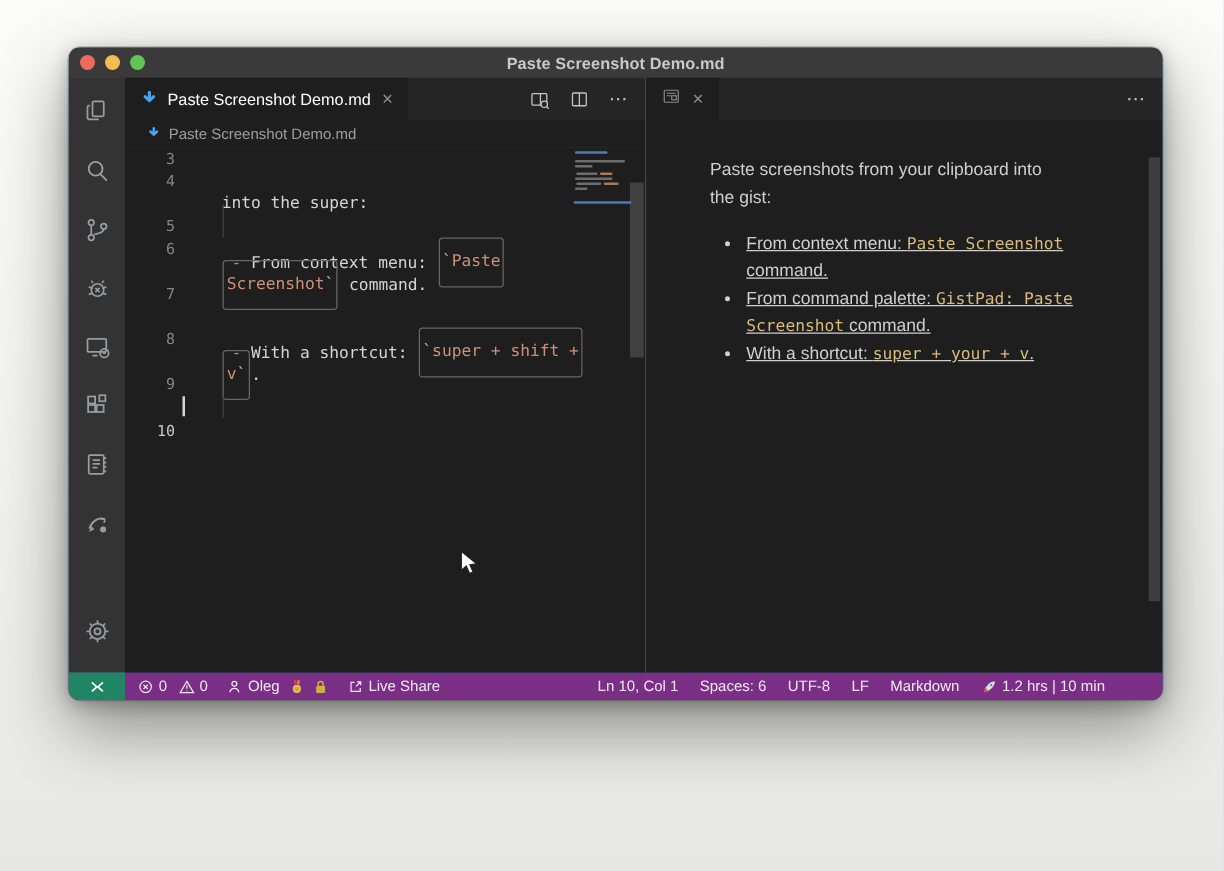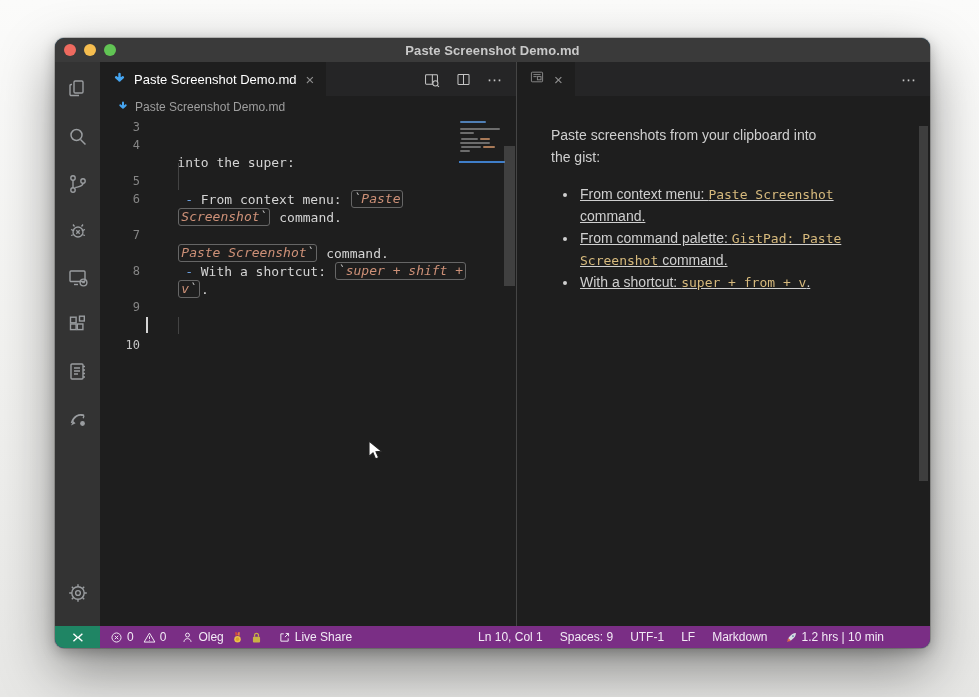--- a/index.html
+++ b/index.html
@@ -3,21 +3,21 @@
 <meta charset="utf-8">
 <style>
   html,body{margin:0;padding:0;}
   body{
     width:979px;height:697px;position:relative;overflow:hidden;
     background:linear-gradient(180deg,#fbfbfa 0%,#f1f1ef 55%,#e7e7e5 100%);
     font-family:"Liberation Sans", sans-serif;
     -webkit-font-smoothing:antialiased;
   }
   .window{
-    position:absolute;left:55px;top:38px;width:875px;height:610px;
+    position:absolute;left:55px;top:38px;width:875px;height:522px;
     border-radius:9px;overflow:hidden;display:flex;flex-direction:column;
     box-shadow:0 22px 55px rgba(0,0,0,.42),0 4px 14px rgba(0,0,0,.25),0 0 0 1px rgba(0,0,0,.18);
     background:#0c4a6e;
   }
   
   .titlebar{height:24px;background:#3a3a3a;position:relative;flex:none;
     display:flex;align-items:center;justify-content:center;}
   .traffic{position:absolute;left:9px;top:6px;display:flex;gap:8px;}
   .traffic span{width:12px;height:12px;border-radius:50%;display:block;}
   .tl-red{background:#ee6a5f;}
@@ -48,38 +48,38 @@
   .md-icon svg{width:15px;height:15px;display:block;}
   .md-icon-sm svg{width:12px;height:12px;display:block;}
   
   .editor{flex:1;background:#1e1e1e;position:relative;overflow:hidden;}
   .rows{position:absolute;left:0;top:0;right:0;}
   .crow{height:18px;display:flex;position:relative;}
   .ln{width:40px;flex:none;text-align:right;color:#858585;font:12px "DejaVu Sans Mono",monospace;line-height:18px;}
   .ln.active{color:#c6c6c6;margin-top:20px;}
   .ctext{margin-left:6px;font:13px "DejaVu Sans Mono",monospace;line-height:18px;color:#d4d4d4;white-space:pre;}
   .seg-d{color:#6a9fe0;}
-  .codebox{display:inline-block;border:1px solid #666;border-radius:3px;padding:1px 2px;margin:0 1px;line-height:14px;vertical-align:1px;font-style:italic;}
+  .codebox{display:inline-block;border:1px solid #666;border-radius:3px;padding:12px 2px;margin:0 1px;line-height:14px;vertical-align:1px;}
   .codebox .ct{color:#ce9178;}
   .codebox .tick{color:#bdbdbd;}
   .caret{position:absolute;left:46px;top:1px;width:2px;height:16px;background:#d4d4d4;}
   .indent-guide{position:absolute;width:1px;background:#434343;}
   
   .minimap{position:absolute;left:359px;top:1px;width:46px;height:46px;}
   .mm-bar{position:absolute;height:2px;border-radius:1px;}
   .mm-blue{background:#507fb5;}
   .mm-gray{background:#6d6d6d;}
   .mm-orange{background:#a97a58;}
   .mm-line{position:absolute;left:0;top:42px;width:46px;height:2px;background:#3f7ec9;}
   .vscroll{position:absolute;border-radius:0;}
   .ed-scroll{left:404px;top:28px;width:11px;height:140px;background:rgba(121,121,121,.38);}
   .pv-scroll{right:2px;top:30px;width:9px;height:355px;background:#3e3e3e;}
   
   .preview{flex:1;background:#1e1e1e;position:relative;overflow:hidden;}
-  .pv-content{position:absolute;left:34px;top:28px;width:332px;color:#cfcfcf;font-size:14px;line-height:22px;}
+  .pv-content{position:absolute;left:51px;top:28px;width:332px;color:#cfcfcf;font-size:14px;line-height:22px;}
   .pv-para span{display:block;}
   .pv-list{margin:15px 0 0 0;padding-left:27px;}
   .pv-list li{margin:0;padding-left:2px;text-decoration:underline;}
   .pv-code{font:13px "DejaVu Sans Mono",monospace;color:#d7ba7d;}
   
   .statusbar{height:22px;background:#7a2e85;flex:none;display:flex;align-items:stretch;color:#f2eaf5;font-size:12px;}
   .sb-remote{width:45px;background:#1f8564;display:flex;align-items:center;justify-content:center;flex:none;}
   .sb-remote svg{width:13px;height:13px;}
   .sb-left{display:flex;align-items:center;gap:15px;padding-left:10px;}
   .sb-right{margin-left:auto;display:flex;align-items:center;gap:17px;padding-right:12px;}
@@ -234,21 +234,20 @@
             </div>
             <div class="crow">
               <span class="ln"></span>
               <span class="ctext"><span>    </span><span class="codebox"><span class="ct">Screenshot</span><span class="tick">`</span></span><span> command.</span></span>
             </div>
             <div class="crow">
               <span class="ln">7</span>
             </div>
             <div class="crow">
               <span class="ln"></span>
-              <span class="ctext"><span>    </span><span class="codebox"><span class="ct">Paste Screenshot</span><span class="tick">`</span></span><span> command.</span></span>
             </div>
             <div class="crow">
               <span class="ln">8</span>
               <span class="ctext"><span>     </span><span class="seg-d">-</span><span> With a shortcut: </span><span class="codebox"><span class="tick">`</span><span class="ct">super + shift +</span></span></span>
             </div>
             <div class="crow">
               <span class="ln"></span>
               <span class="ctext"><span>    </span><span class="codebox"><span class="ct">v</span><span class="tick">`</span></span><span>.</span></span>
             </div>
             <div class="crow">
@@ -300,21 +299,21 @@
       </div>
       <div class="preview">
         <div class="pv-content">
           <div class="pv-para" id="pv-para">
               <span>Paste screenshots from your clipboard into</span>
               <span>the gist:</span>
             </div>
           <ul class="pv-list" id="pv-list">
               <li><span>From context menu: </span><span class="pv-code">Paste Screenshot</span><span> command.</span></li>
               <li><span>From command palette: </span><span class="pv-code">GistPad: Paste Screenshot</span><span> command.</span></li>
-              <li><span>With a shortcut: </span><span class="pv-code">super + from + v</span><span>.</span></li>
+              <li><span>With a shortcut: </span><span class="pv-code">super + your + v</span><span>.</span></li>
             </ul>
         </div>
         <div class="vscroll pv-scroll"></div>
       </div>
     </div>
   </div>
 
   <div class="statusbar">
     <div class="sb-remote">
       <svg viewBox="0 0 16 16" fill="none" stroke="#ffffff" stroke-width="1.7">
@@ -355,22 +354,22 @@
       <div class="sb-item">
         <svg viewBox="0 0 16 16" fill="none" stroke="#f2eaf5" stroke-width="1.2">
             <path d="M7 3.5H3.5v9h9V9"></path>
             <path d="M8.5 7.5L13 3M9.5 3H13v3.5"></path>
           </svg>
         <span>Live Share</span>
       </div>
     </div>
     <div class="sb-right">
       <span class="sb-item">Ln 10, Col 1</span>
-      <span class="sb-item">Spaces: 9</span>
-      <span class="sb-item">UTF-1</span>
+      <span class="sb-item">Spaces: 6</span>
+      <span class="sb-item">UTF-8</span>
       <span class="sb-item">LF</span>
       <span class="sb-item">Markdown</span>
       <span class="sb-item">
         <svg viewBox="0 0 16 16">
             <path d="M13.5 2.5c-3.4.2-6 1.8-7.8 4.4L4 9l3 3 2.1-1.7c2.6-1.8 4.2-4.4 4.4-7.8z" fill="#d8dde2"></path>
             <circle cx="9.8" cy="6.2" r="1.1" fill="#4f7fa6"></circle>
             <path d="M4.2 9.2L2.5 10l1.2.4L2.5 13.5 5.6 12.3l.4 1.2.8-1.7z" fill="#e06c4a"></path>
           </svg>
         <span>1.2 hrs | 10 min</span>
       </span>

